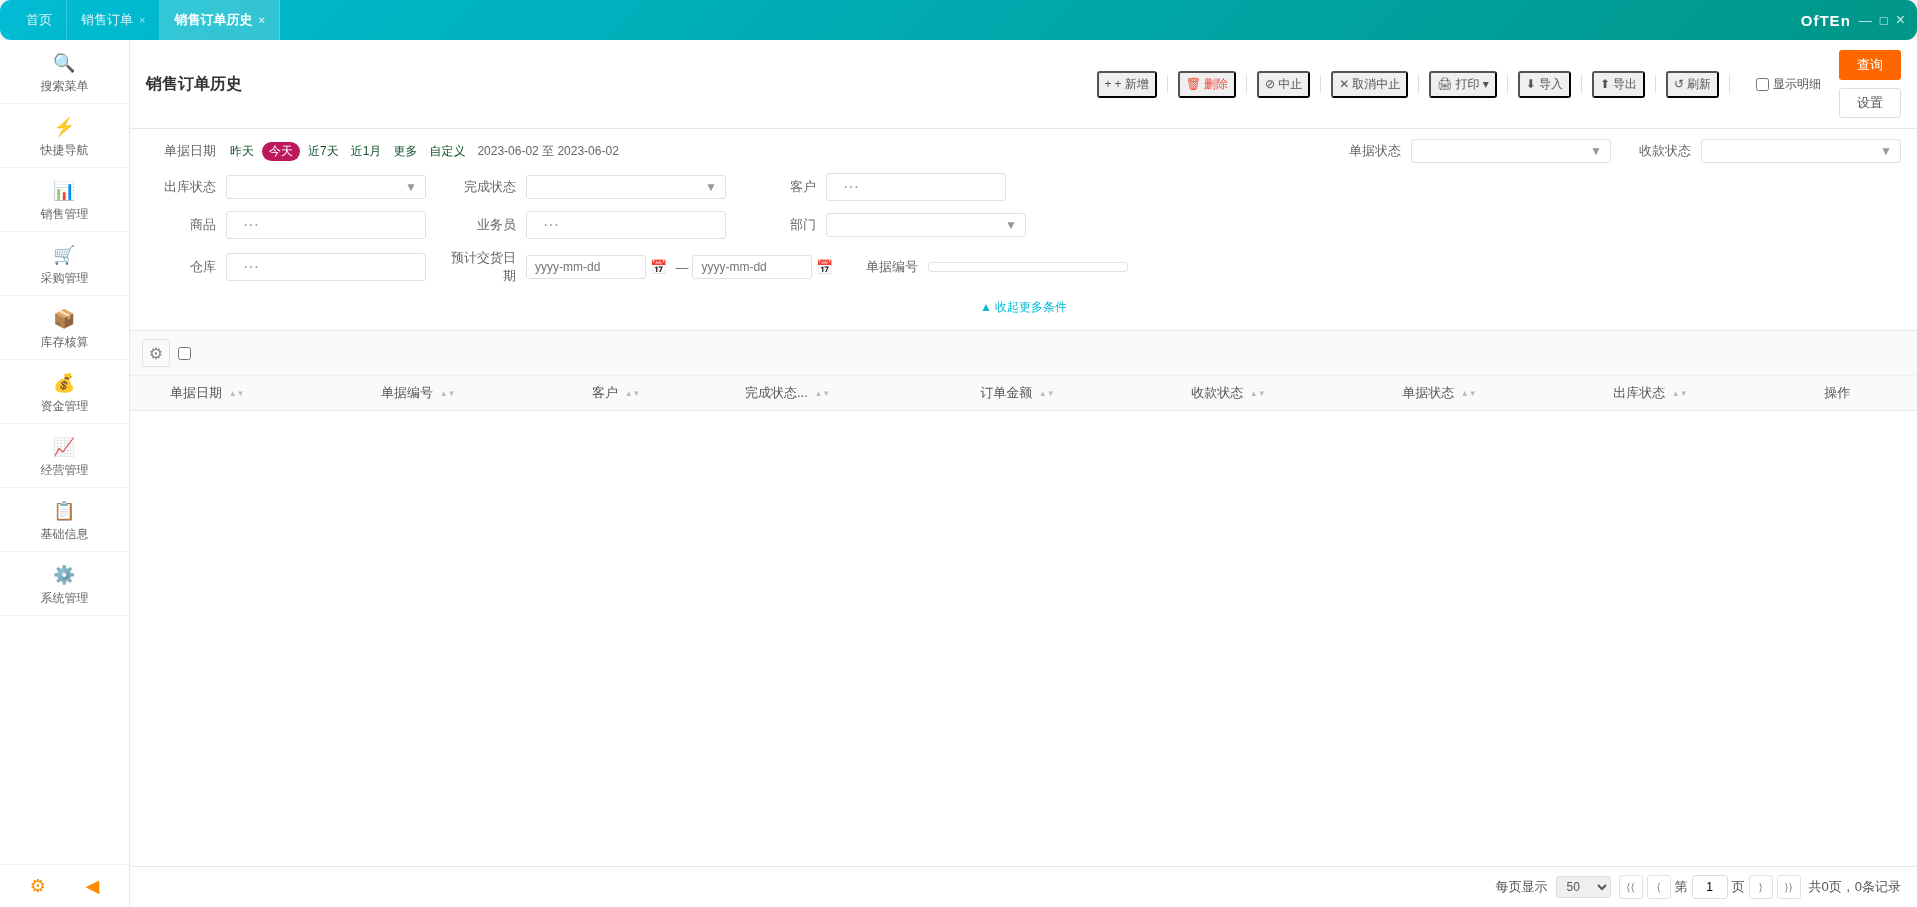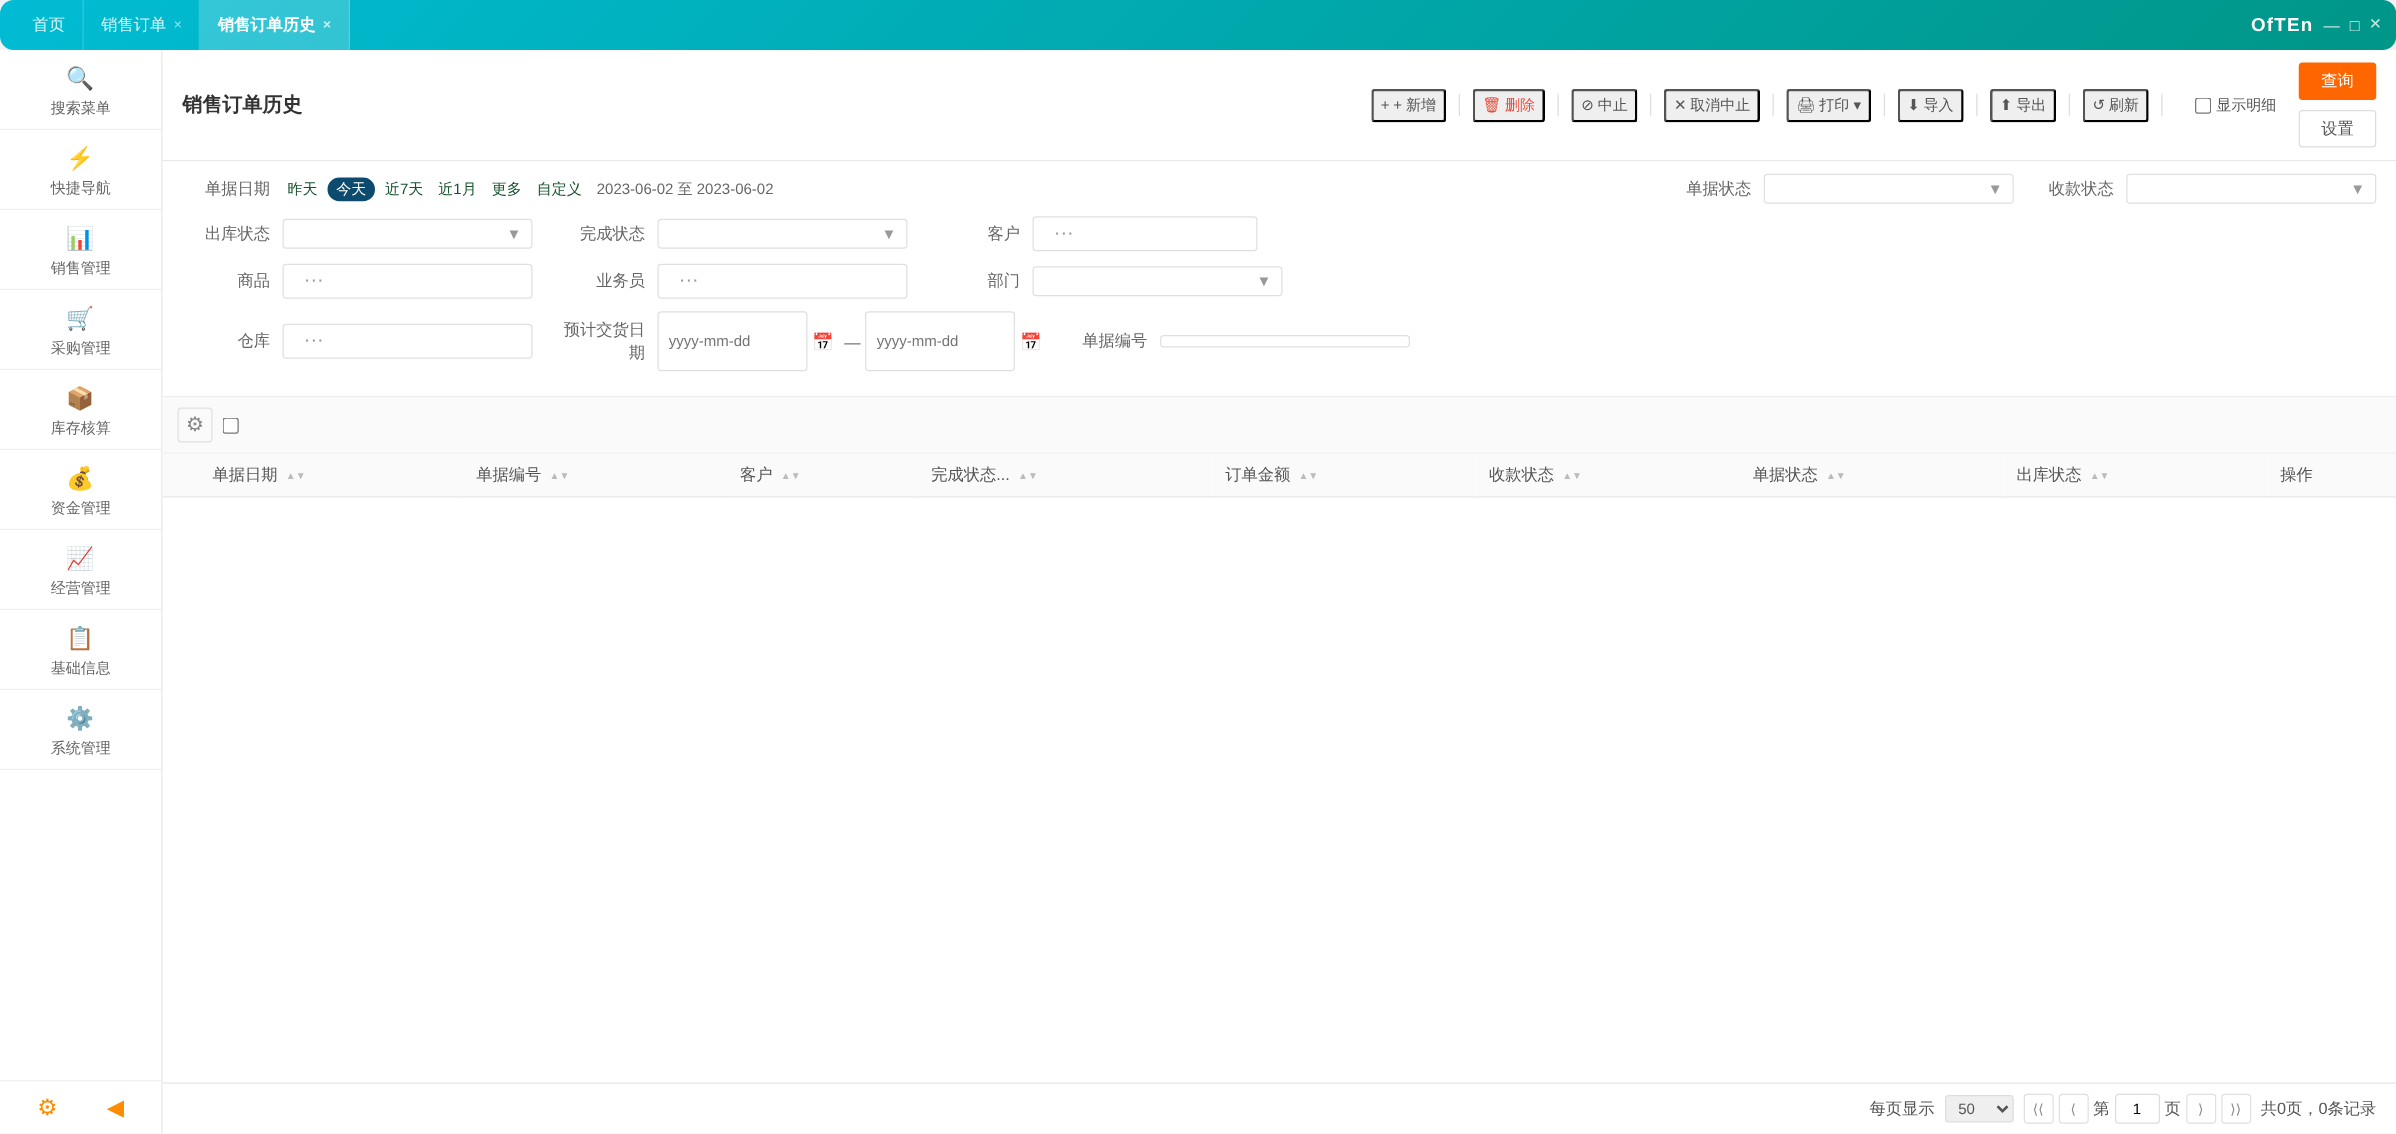--- a/index.html
+++ b/index.html
@@ -38,26 +38,26 @@
     .checkbox-small { width: 13px; height: 13px; cursor: pointer; }
     .divider-v { width: 1px; height: 18px; background: #ddd; }
 
     
     .filter-area { background: #fff; padding: 10px 16px; border-bottom: 1px solid #e8e8e8; flex-shrink: 0; }
     .filter-row { display: flex; align-items: center; margin-bottom: 10px; gap: 0; }
     .filter-label { width: 80px; text-align: right; padding-right: 10px; color: #666; font-size: 13px; flex-shrink: 0; }
     .filter-value { display: flex; align-items: center; gap: 4px; flex: 1; }
     .date-shortcuts { display: flex; align-items: center; gap: 4px; }
     .date-shortcut { font-size: 12px; color: #14532d; cursor: pointer; padding: 1px 4px; border-radius: 2px; }
-    .date-shortcut.active { background: #0c4a6e; color: #fff; border-radius: 10px; padding: 1px 7px; }
+    .date-shortcut.active { background: #be185d; color: #fff; border-radius: 10px; padding: 1px 7px; }
     .date-range { font-size: 12px; color: #666; margin-left: 4px; }
     .filter-select { display: flex; align-items: center; border: 1px solid #e0e0e0; border-radius: 3px; padding: 4px 8px; min-width: 160px; cursor: pointer; background: #fff; gap: 4px; font-size: 12px; color: #555; }
     .filter-select .arrow { margin-left: auto; color: #999; }
     .filter-dots { color: #999; cursor: pointer; font-size: 16px; margin-left: 4px; }
-    .date-input { border: 1px solid #e0e0e0; border-radius: 3px; padding: 16px 8px; font-size: 12px; color: #aaa; width: 120px; }
+    .date-input { border: 1px solid #e0e0e0; border-radius: 3px; padding: 4px 8px; font-size: 12px; color: #aaa; width: 120px; }
     .date-icon { color: #aaa; cursor: pointer; font-size: 14px; margin: 0 4px; }
     .dash { color: #666; margin: 0 4px; }
     .collapse-bar { text-align: center; padding: 4px; color: #00bcd4; font-size: 12px; cursor: pointer; }
 
     
     .table-area { flex: 1; overflow: auto; background: #fff; margin: 0; }
     .table-toolbar { display: flex; align-items: center; padding: 8px 12px; border-bottom: 1px solid #f0f0f0; background: #fafafa; }
     .settings-icon-btn { width: 28px; height: 28px; display: flex; align-items: center; justify-content: center; cursor: pointer; color: #888; font-size: 16px; border: 1px solid #e0e0e0; border-radius: 3px; margin-right: 8px; }
     table { width: 100%; border-collapse: collapse; font-size: 13px; }
     table thead th { background: #fafafa; border-bottom: 1px solid #e8e8e8; padding: 8px 10px; text-align: left; color: #555; font-weight: normal; white-space: nowrap; }
@@ -278,20 +278,23 @@
         <span class="date-icon">📅</span>
         <span class="dash">—</span>
         <input type="text" class="date-input" placeholder="yyyy-mm-dd" style="">
         <span class="date-icon">📅</span>
         <span class="filter-label" style="margin-left:20px;width:70px;">单据编号</span>
         <div class="filter-select" style="min-width:200px;">
           <span style="color:#aaa;font-size:12px;"> </span>
         </div>
       </div>
 
+      <div class="collapse-bar">
+        <span>▲ 收起更多条件</span>
+      </div>
     </div>
 
     <div class="table-area">
       <div class="table-toolbar">
         <div class="settings-icon-btn">⚙</div>
         <input type="checkbox" style="margin-right: 8px;">
       </div>
       <table>
         <thead>
           <tr>

